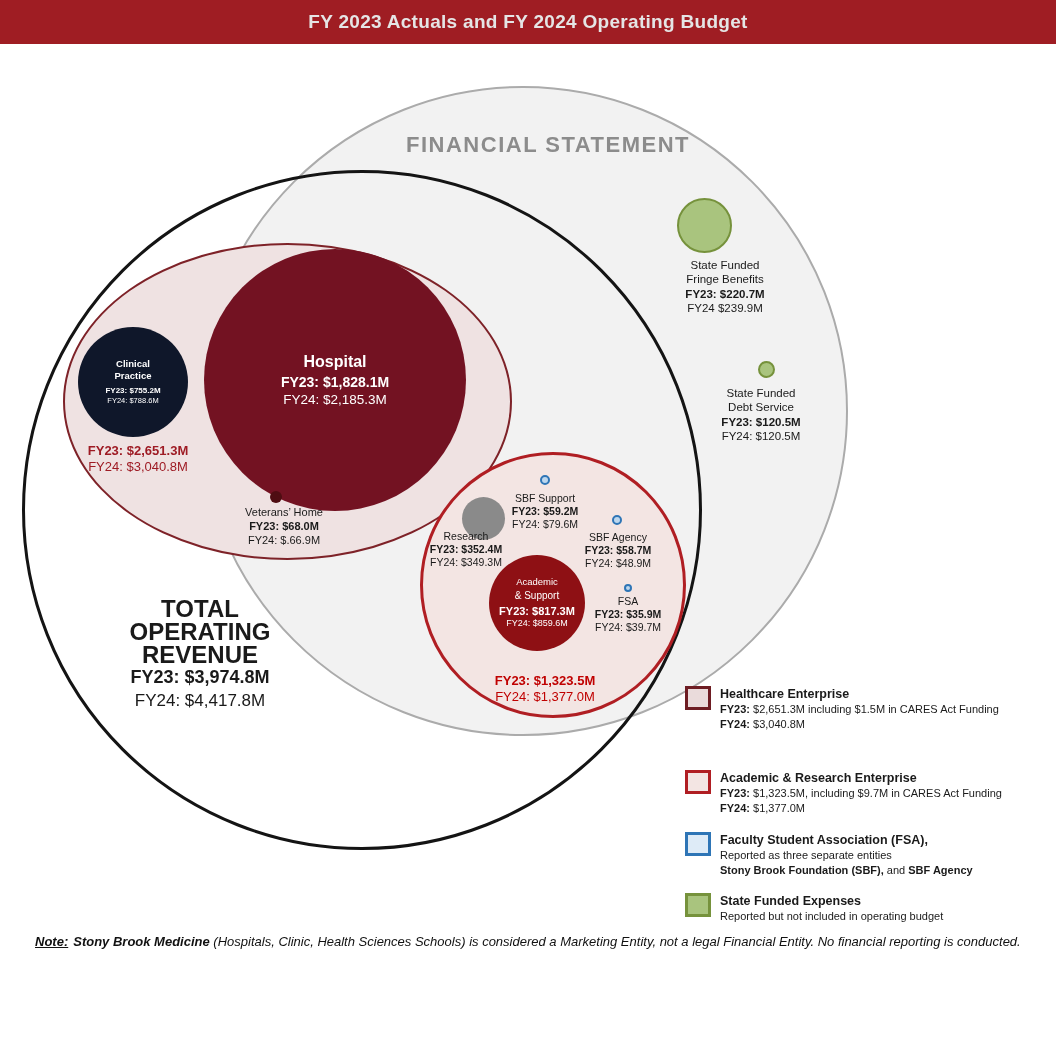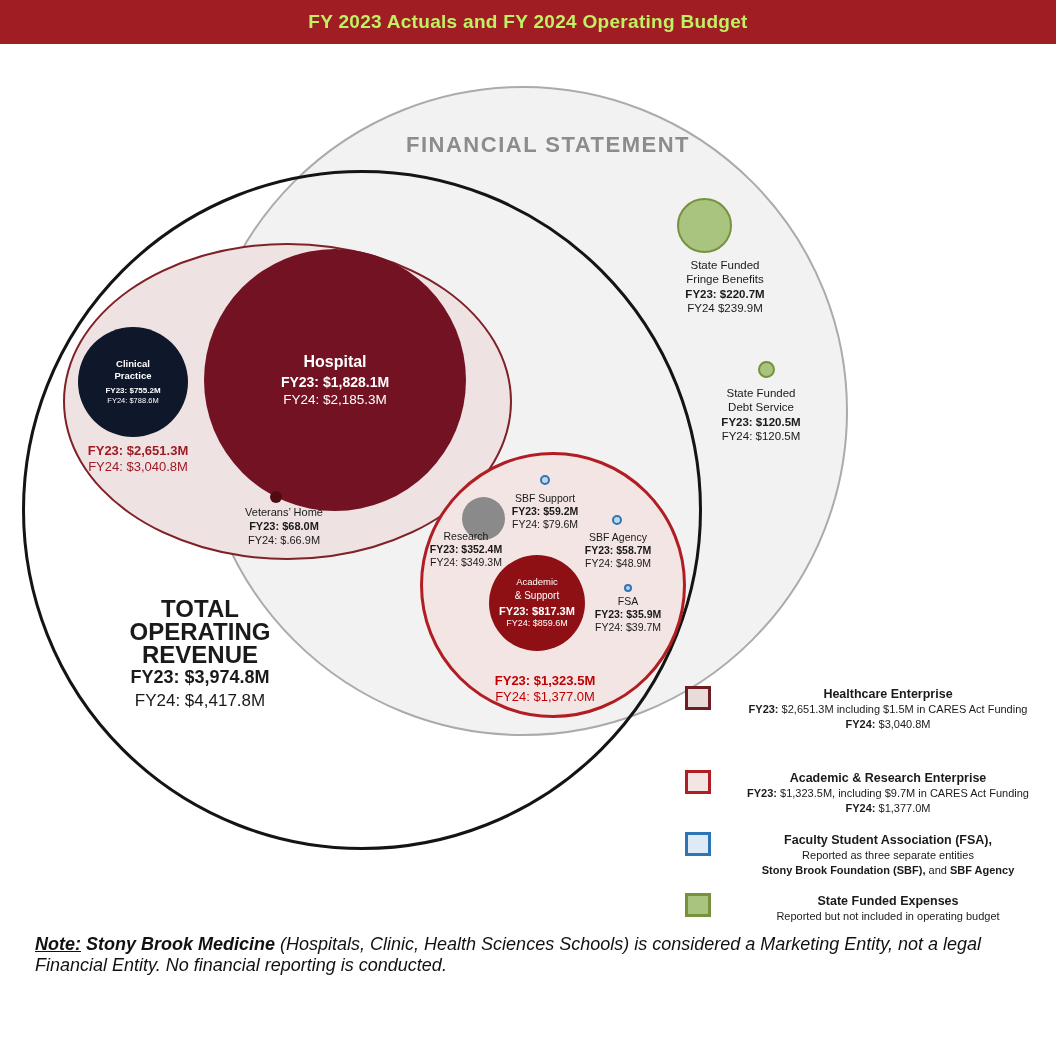--- a/index.html
+++ b/index.html
@@ -6,21 +6,21 @@
   #stage{
     position:relative;width:1056px;height:1056px;overflow:hidden;background:#ffffff;
     font-family:"Liberation Sans","DejaVu Sans",sans-serif;color:#1a1a1a;
   }
   .circle{position:absolute;border-radius:50%;box-sizing:border-box;}
   .label{position:absolute;text-align:center;line-height:1.25;box-sizing:border-box;}
   .b{font-weight:bold;}
   
   .titlebar{
     position:absolute;left:0;top:0;width:1056px;height:44px;background:#9F1D23;
-    display:flex;align-items:center;justify-content:center;color:#bef264;
+    display:flex;align-items:center;justify-content:center;color:#e5e5e5;
     font-weight:bold;font-size:19px;letter-spacing:.3px;
   }
   
   .fs-circle{left:198px;top:86px;width:650px;height:650px;background:#F2F2F2;border:2px solid #ABABAB;}
   .tor-circle{left:22px;top:170px;width:680px;height:680px;border:3px solid #141414;background:transparent;}
   .hc-ellipse{position:absolute;left:63px;top:243px;width:449px;height:317px;border-radius:50%;
     background:#EFE2E2;border:2px solid #7E2228;box-sizing:border-box;}
   .ac-circle{left:420px;top:452px;width:266px;height:266px;background:#F3E5E3;border:3px solid #B01E23;}
   
   .bubble{display:flex;flex-direction:column;align-items:center;justify-content:center;text-align:center;color:#ffffff;line-height:1.3;}
@@ -37,25 +37,25 @@
   
   .fs-label{left:348px;top:131px;width:400px;font-size:22px;font-weight:bold;letter-spacing:1.5px;color:#8C8C8C;}
   
   .tor-label{left:100px;top:597px;width:200px;}
   .tor-label .t1{font-size:24px;font-weight:bold;line-height:23px;}
   .tor-label .t2{font-size:18px;font-weight:bold;line-height:23px;}
   .tor-label .t3{font-size:17px;line-height:23px;}
   
   .legend-item{position:absolute;display:flex;align-items:flex-start;}
   .swatch{width:26px;height:24px;border:3px solid;box-sizing:border-box;margin-right:9px;flex:0 0 auto;}
-  .legend-text{width:336px;line-height:1.3;text-align:center;}
+  .legend-text{width:336px;line-height:1.3;}
   .lt-title{font-size:12.5px;font-weight:bold;}
   .lt-line{font-size:11px;}
   
-  .note{position:absolute;left:35px;top:934px;width:1000px;font-size:18px;font-style:italic;color:#111;}
+  .note{position:absolute;left:35px;top:934px;width:1000px;font-size:13px;font-style:italic;color:#111;}
   .note .nlabel{text-decoration:underline;font-weight:bold;margin-right:5px;}
   .note .nbold{font-weight:bold;}
 </style>
 </head>
 <body>
 
 <div id="stage">
 
   <div class="titlebar">
     <span>FY 2023 Actuals and FY 2024 Operating Budget</span>

